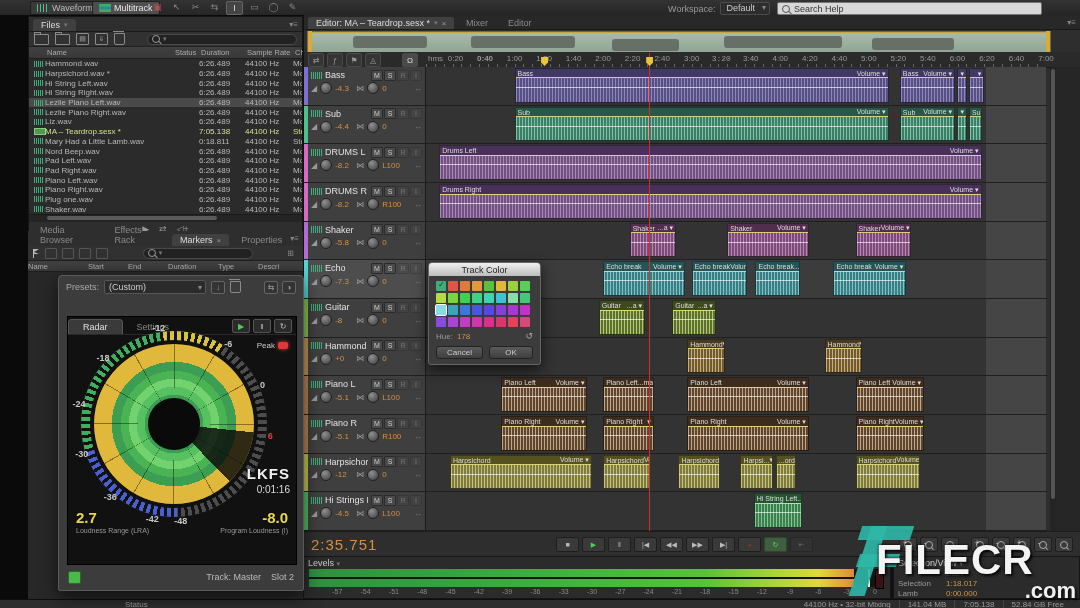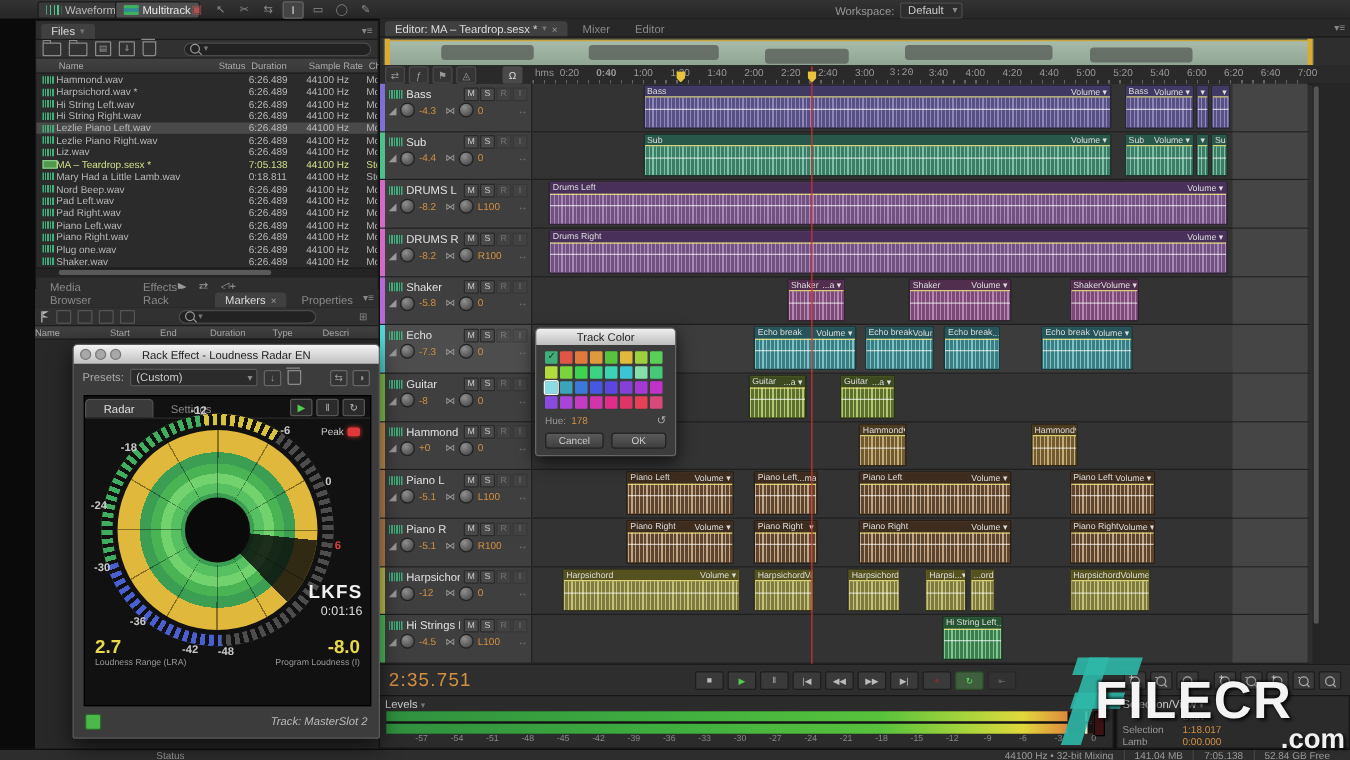--- a/index.html
+++ b/index.html
@@ -112,21 +112,21 @@
   #lkfs .t{font-size:10px;color:#ddd;margin-top:2px;}
   #plg-values{position:absolute;left:0;right:0;top:192px;padding:0 8px;z-index:7;}
   .bigval{font-size:15px;font-weight:bold;color:#e8d84a;}
   .vlabel{font-size:7px;color:#999;margin-top:1px;}
   #plg-brand{position:absolute;left:0;right:0;bottom:0;height:21px;background:#000;border-top:1px solid #2a2a2a;
              display:flex;align-items:center;justify-content:space-between;padding:0 8px;}
   #brandL{font-size:10px;letter-spacing:1px;color:#bbb;}#brandL b{color:#fff;}
   #brandR{font-size:11px;font-weight:bold;font-style:italic;color:#fff;}
   #plg-footer{position:absolute;left:0;bottom:2px;width:100%;height:22px;display:flex;align-items:center;padding:0 9px;box-sizing:border-box;gap:6px;}
   #pwr{width:11px;height:11px;background:#4db84a;border-radius:2px;border:1px solid #2a6a28;}
-  #plg-footer .fr{margin-left:auto;display:flex;font-size:9px;color:#bbb;font-style:italic;}
+  #plg-footer .fr{margin-left:auto;display:flex;gap:10px;font-size:9px;color:#bbb;}
   
   #editor{position:absolute;left:303px;top:15px;width:777px;height:541px;background:#2e2e2e;border-left:1px solid #111;box-sizing:border-box;}
   #ed-tabs{height:14px;background:#282828;display:flex;align-items:flex-end;font-size:9px;border-bottom:1px solid #1a1a1a;}
   #navigator{position:absolute;left:3px;top:16px;width:742px;height:21px;background:linear-gradient(#a9bcab,#8fa492);
              border:1px solid #6b6b4a;box-shadow:inset 0 0 0 1px #caa43c;}
   .navblob{position:absolute;top:4px;height:12px;background:#5d655e;border-radius:3px;opacity:.85;}
   .navhandle{position:absolute;top:-1px;width:4px;height:21px;background:#d8ac34;}
   #ruler-row{position:absolute;left:0;top:37px;width:777px;height:15px;background:#2a2a2a;border-bottom:1px solid #1c1c1c;}
   #ruler-icons{position:absolute;left:4px;top:1px;display:flex;gap:3px;}
   .ricon{width:14px;height:12px;border:1px solid #4a4a4a;border-radius:2px;background:#353535;color:#999;font-size:8px;display:flex;align-items:center;justify-content:center;}
@@ -256,20 +256,24 @@
         <div class="tool">⇆</div>
         <div class="tool sel">I</div>
         <div class="tool">▭</div>
         <div class="tool">◯</div>
         <div class="tool">✎</div>
       </div>
     <div id="workspace">
       <span>Workspace:</span>
       <span class="wsbox">Default</span>
     </div>
+    <div id="searchhelp">
+      <span class="mag"></span>
+      <span>Search Help</span>
+    </div>
   </div>
 
   <div id="files">
     <div class="ptabbar">
       <span class="ptab">
         <span>Files</span>
         <span class="carat">▾</span>
       </span>
       <span class="pmenu">▾≡</span>
     </div>
@@ -456,28 +460,20 @@
     <span>Start</span>
     <span>End</span>
     <span>Duration</span>
     <span>Type</span>
     <span>Descri</span>
   </div>
   <div id="markers-body"></div>
 
 
   <div id="plugin">
-    <div class="title">
-      <span class="dots">
-          <i></i>
-          <i></i>
-          <i></i>
-        </span>
-      <span>Rack Effect - Loudness Radar EN</span>
-    </div>
     <div id="presets-row">
       <span>Presets:</span>
       <span id="preset-box">
           <span>(Custom)</span>
         </span>
       <span class="pico">↓</span>
       <span class="trash"></span>
       <span style="margin-left:auto;display:flex;gap:4px;">
         <span class="pico">⇆</span>
         <span class="pico">◑</span>

